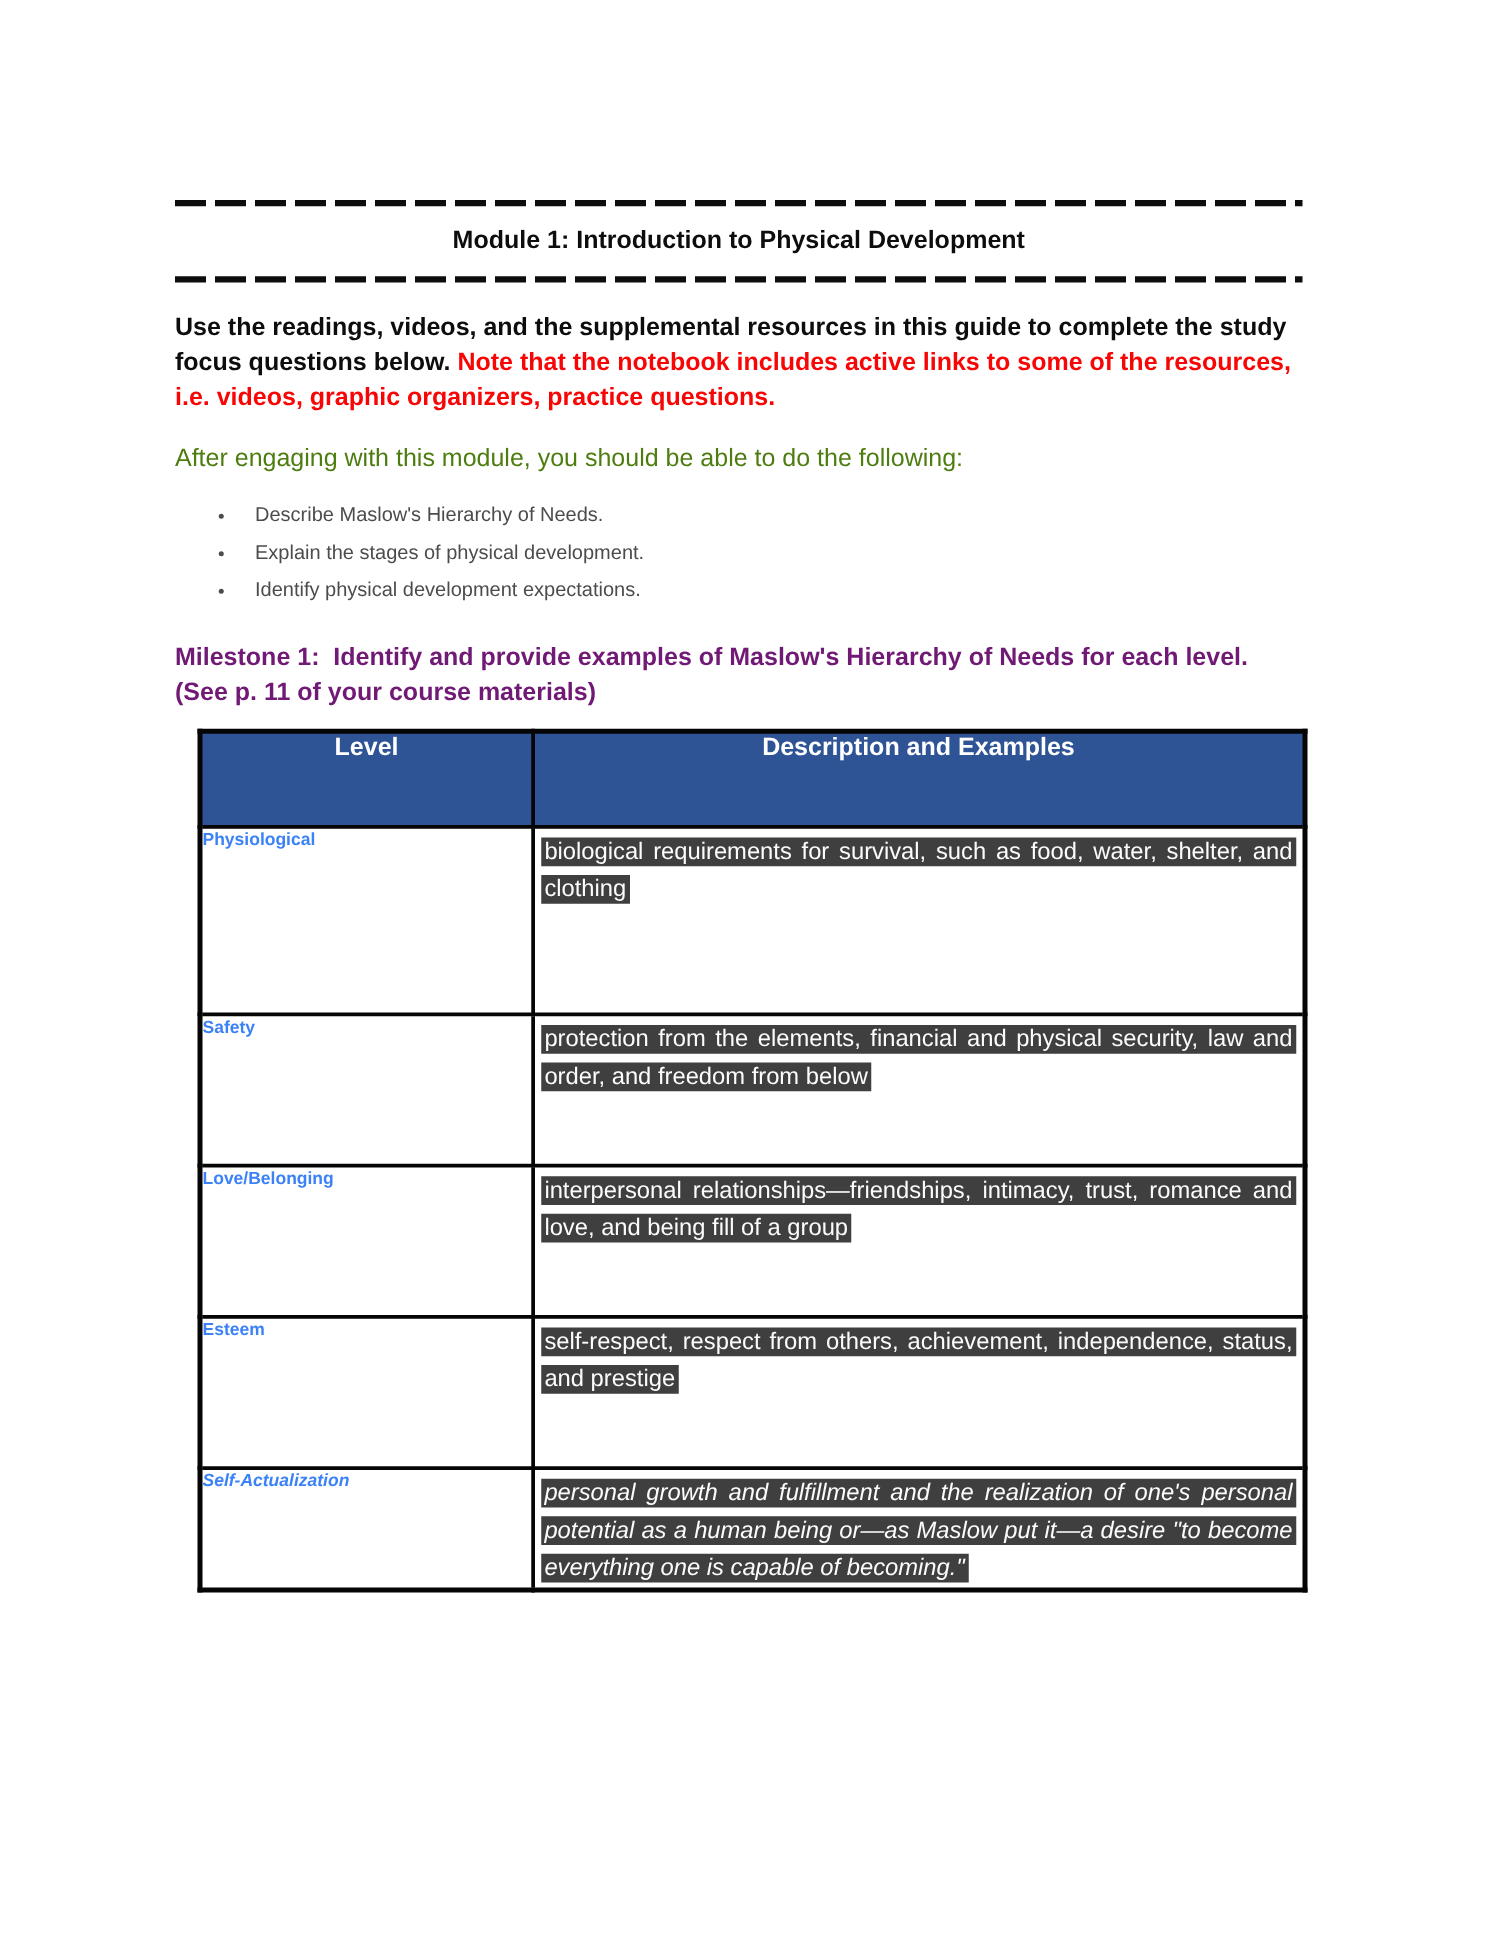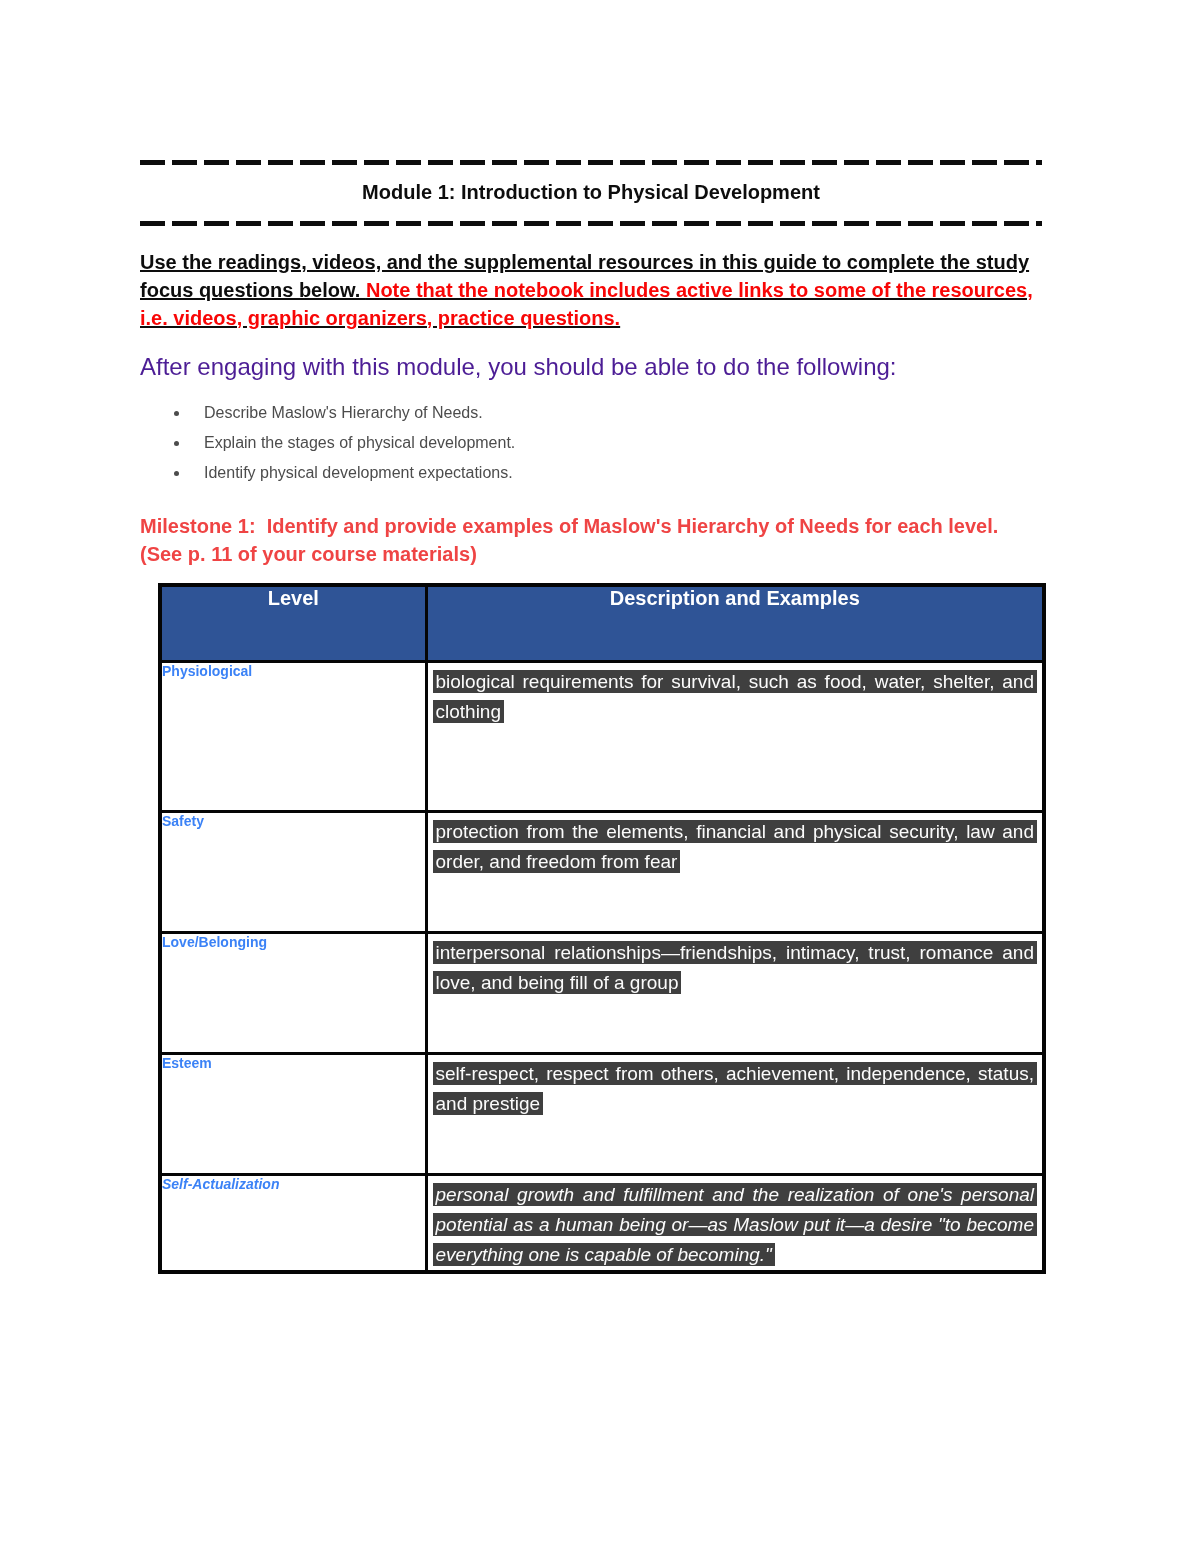--- a/index.html
+++ b/index.html
@@ -32,55 +32,54 @@
     font-weight: bold;
     color: #0d0d0d;
     text-align: center;
   }
   .intro-para {
     margin: 22px 0 0 0;
     font-size: 20px;
     line-height: 28px;
     font-weight: bold;
     color: #0d0d0d;
-    text-decoration: underline;
   }
   .intro-para .red { color: #f80606; }
   .tip-para {
     margin: 24px 0 0 0;
     font-size: 20px;
     line-height: 28px;
     font-weight: bold;
     font-style: italic;
     color: #2158ca;
   }
   .lead-para {
     margin: 22px 0 0 0;
-    font-size: 24px;
+    font-size: 20px;
     line-height: 26px;
     font-weight: normal;
-    color: #4c1d95;
+    color: #4d7c0f;
   }
   ul.objectives {
     margin: 18px 0 0 0;
     padding-left: 50px;
     color: #4c4c4c;
     font-size: 16px;
   }
   ul.objectives li {
     line-height: 30px;
     padding-left: 14px;
     list-style: disc outside;
   }
   .milestone-heading {
     margin: 24px 0 0 0;
     font-size: 20px;
     line-height: 28px;
     font-weight: bold;
-    color: #ef4444;
+    color: #701a75;
     white-space: pre-wrap;
   }
   table.needs-table {
     margin: 15px 0 0 18px;
     width: 884px;
     border-collapse: collapse;
     table-layout: fixed;
     border: 4px solid #050505;
   }
   table.needs-table th,
@@ -163,21 +162,21 @@
       <tbody>
         <tr class="row-0">
           <td class="level-cell">Physiological</td>
           <td class="desc-cell">
               <p class="desc-para"><span class="hl">biological requirements for survival, such as food, water, shelter, and clothing</span></p>
             </td>
         </tr>
         <tr class="row-1">
           <td class="level-cell">Safety</td>
           <td class="desc-cell">
-              <p class="desc-para"><span class="hl">protection from the elements, financial and physical security, law and order, and freedom from fear</span></p>
+              <p class="desc-para"><span class="hl">protection from the elements, financial and physical security, law and order, and freedom from below</span></p>
             </td>
         </tr>
         <tr class="row-2">
           <td class="level-cell">Love/Belonging</td>
           <td class="desc-cell">
               <p class="desc-para"><span class="hl">interpersonal relationships—friendships, intimacy, trust, romance and love, and being fill of a group</span></p>
             </td>
         </tr>
         <tr class="row-3">
           <td class="level-cell">Esteem</td>

